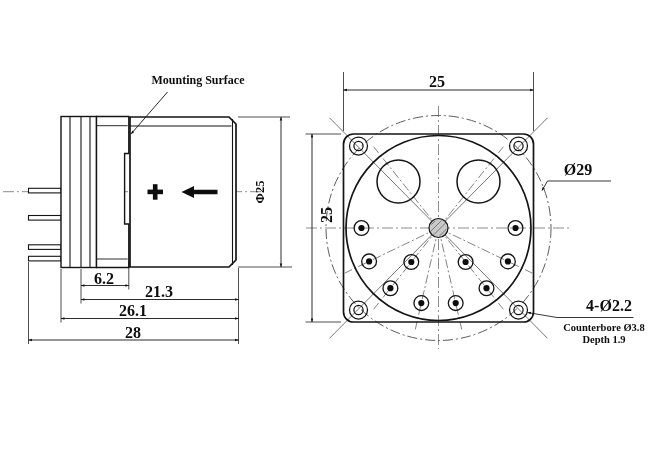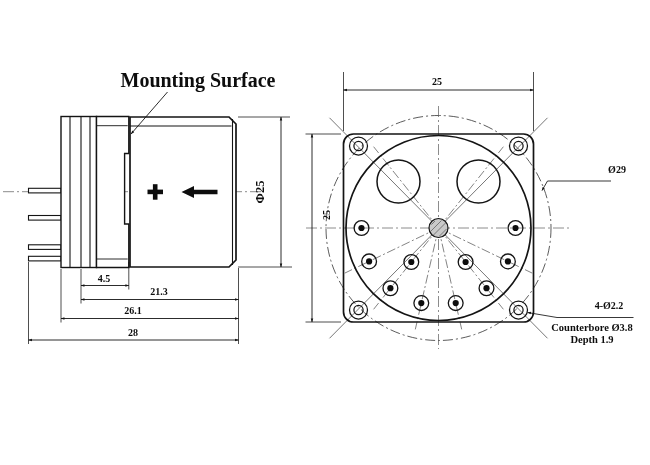--- a/index.html
+++ b/index.html
@@ -2,24 +2,24 @@
 <html><head>
 <meta charset="utf-8">
 <style>
   html,body{margin:0;padding:0;background:#fff;}
   #canvas{position:relative;width:650px;height:465px;background:#ffffff;overflow:hidden;
           font-family:"Liberation Serif","DejaVu Serif",serif;}
   svg{position:absolute;left:0;top:0;}
   .lbl{position:absolute;transform:translate(-50%,-50%);white-space:nowrap;
        font-weight:bold;color:#0d0d0d;line-height:1;}
   .lbl.rot{transform:translate(-50%,-50%) rotate(-90deg);}
-  .t16{font-size:20px;}
-  .t13{font-size:10px;}
+  .t16{font-size:12px;}
+  .t13{font-size:16px;}
   .t12{font-size:12.5px;}
-  .t10{font-size:10.5px;}
+  .t10{font-size:10.5px;margin-left:12px;}
 </style>
 </head>
 <body>
 
 <div id="canvas">
 
   <svg width="650" height="465" viewBox="0 0 650 465">
     <defs>
       <marker id="arr" viewBox="0 0 10 10" refX="9.5" refY="5" markerWidth="9" markerHeight="3.6" markerUnits="userSpaceOnUse" orient="auto-start-reverse">
         <path d="M10,5 L0,1.6 L0,8.4 Z" fill="#141414"></path>
@@ -180,25 +180,25 @@
 
       <path d="M547.5,181 L542,190.5" stroke="#141414" stroke-width="0.85" fill="none" marker-end="url(#arr)"></path>
       <path d="M611,181 H547.5" stroke="#141414" stroke-width="0.85" fill="none"></path>
       <path d="M557,317.5 L527.5,312.5" stroke="#141414" stroke-width="0.85" fill="none" marker-end="url(#arr)"></path>
       <path d="M557,317.5 H633.5" stroke="#141414" stroke-width="0.85" fill="none"></path>
     </g>
   </svg>
 
   <div class="lbl t16" style="left:198px;top:80px;">Mounting Surface</div>
 
-  <div class="lbl t13" style="left:104px;top:279px;">4.5</div>
+  <div class="lbl t13" style="left:104px;top:279px;">6.2</div>
   <div class="lbl t13" style="left:159px;top:292px;">21.3</div>
   <div class="lbl t13" style="left:133px;top:311px;">26.1</div>
   <div class="lbl t13" style="left:133px;top:333px;">28</div>
   <div class="lbl rot t12" style="left:260px;top:192px;">Φ25</div>
 
   <div class="lbl t13" style="left:437px;top:82px;">25</div>
   <div class="lbl rot t13" style="left:327px;top:215px;">25</div>
-  <div class="lbl t13" style="left:578px;top:170px;margin-left:39px;">Ø29</div>
+  <div class="lbl t13" style="left:578px;top:170px;">Ø29</div>
   <div class="lbl t13" style="left:609px;top:306px;">4-Ø2.2</div>
   <div class="lbl t10" style="left:592px;top:328px;">Counterbore Ø3.8</div>
   <div class="lbl t10" style="left:592px;top:340px;">Depth 1.9</div>
 </div>
 
 </body></html>

